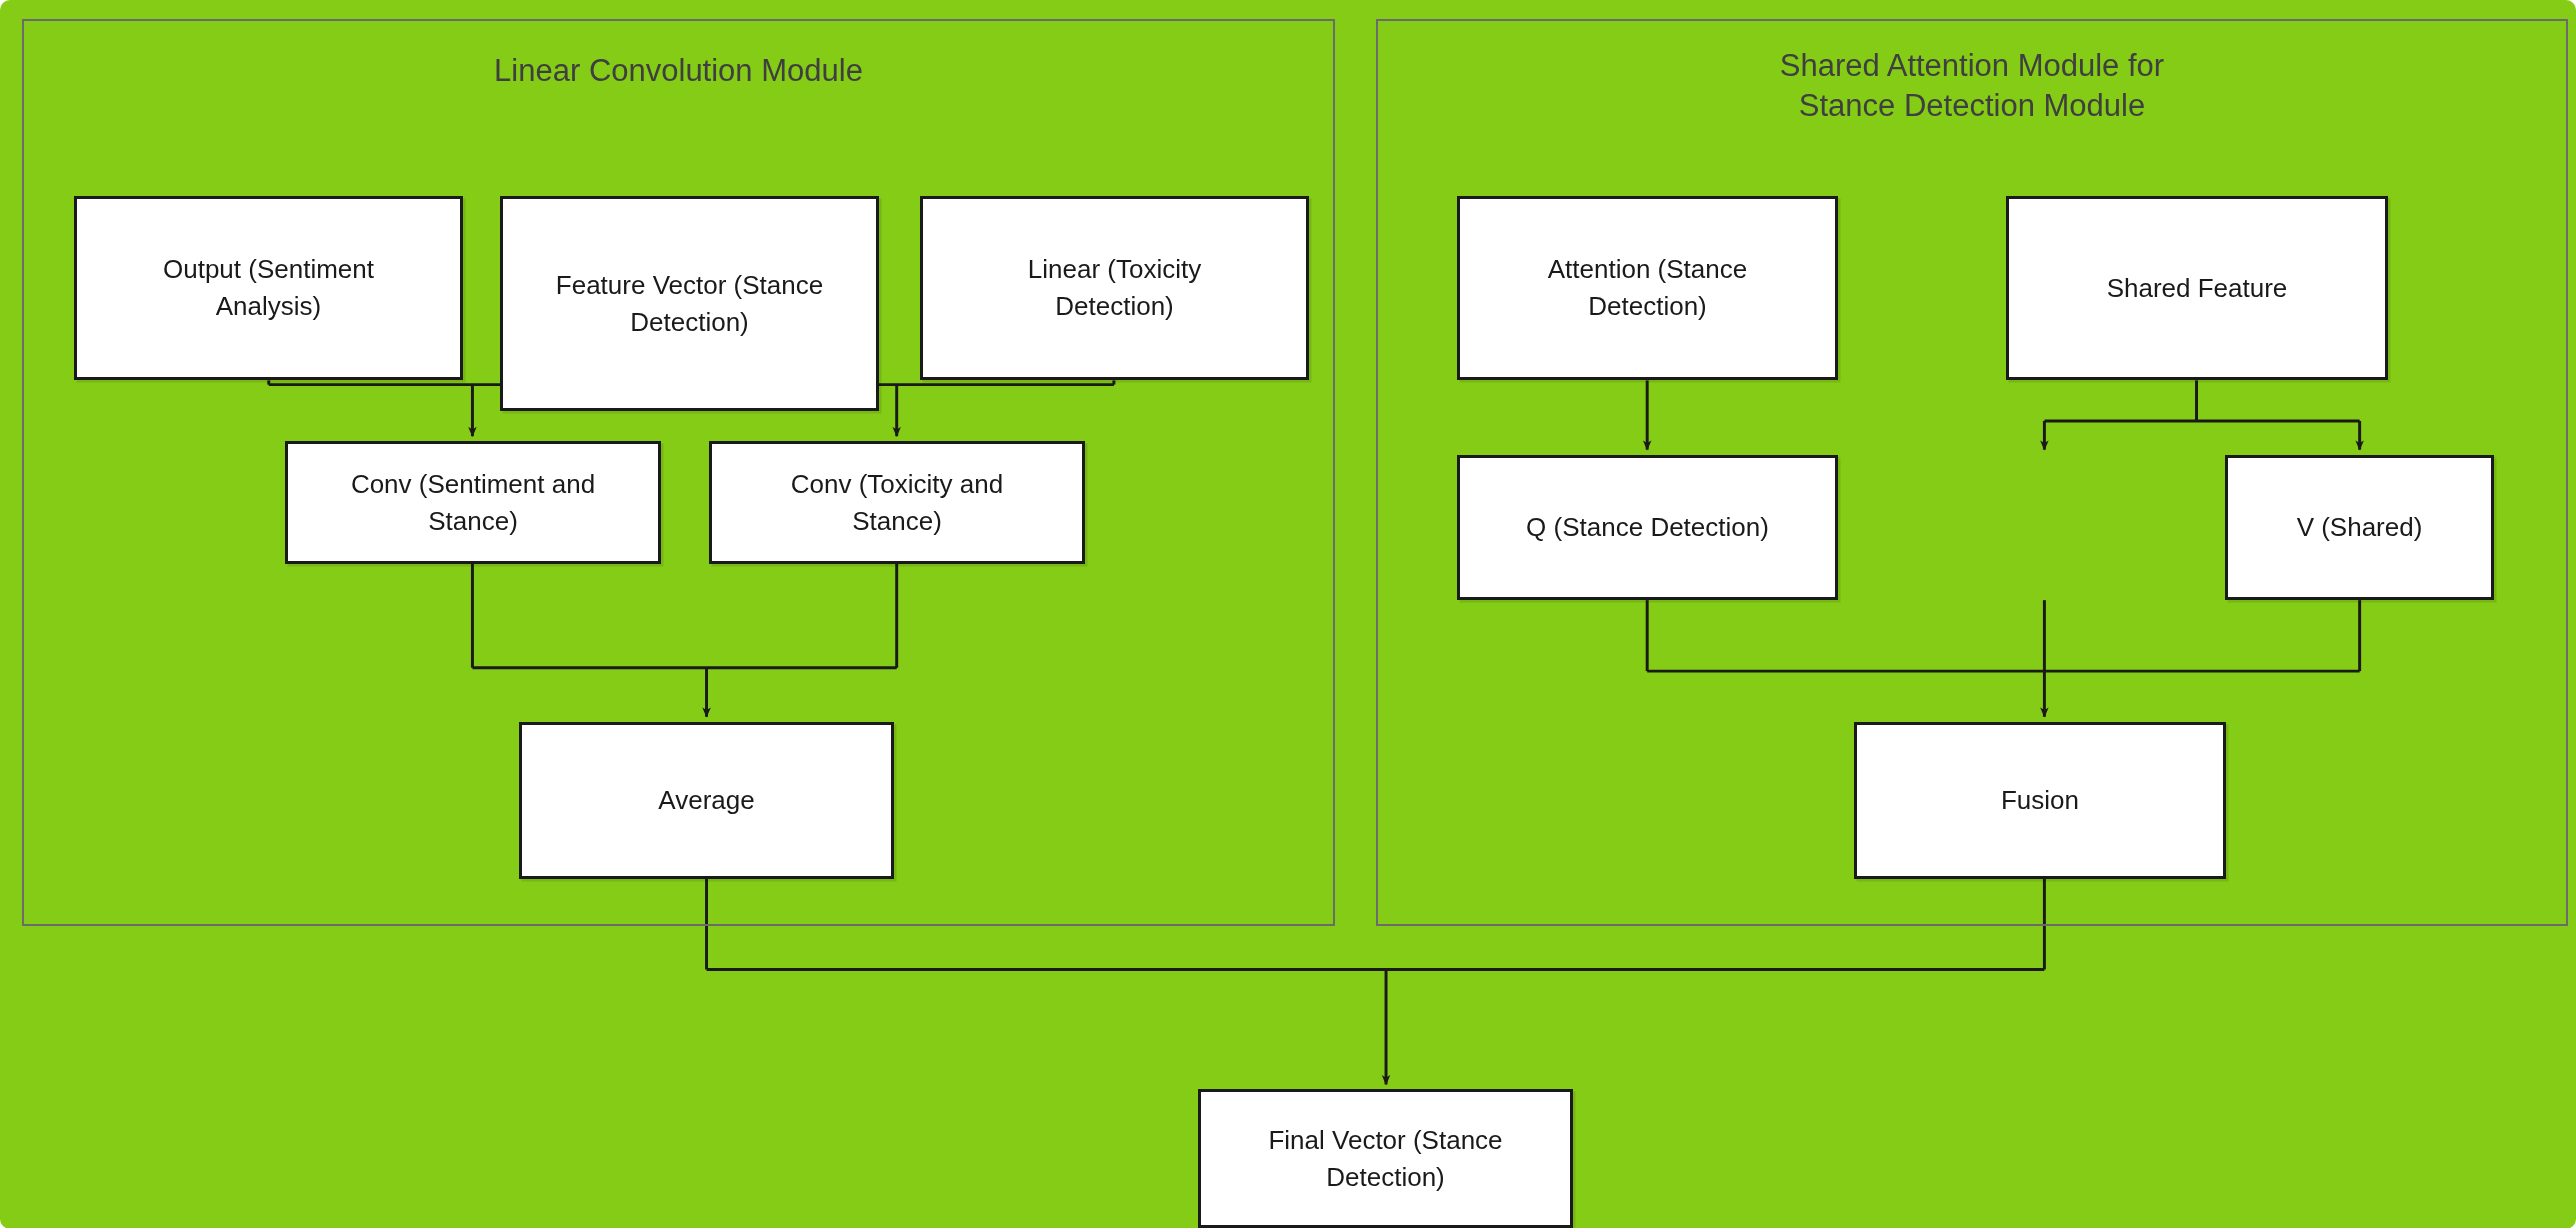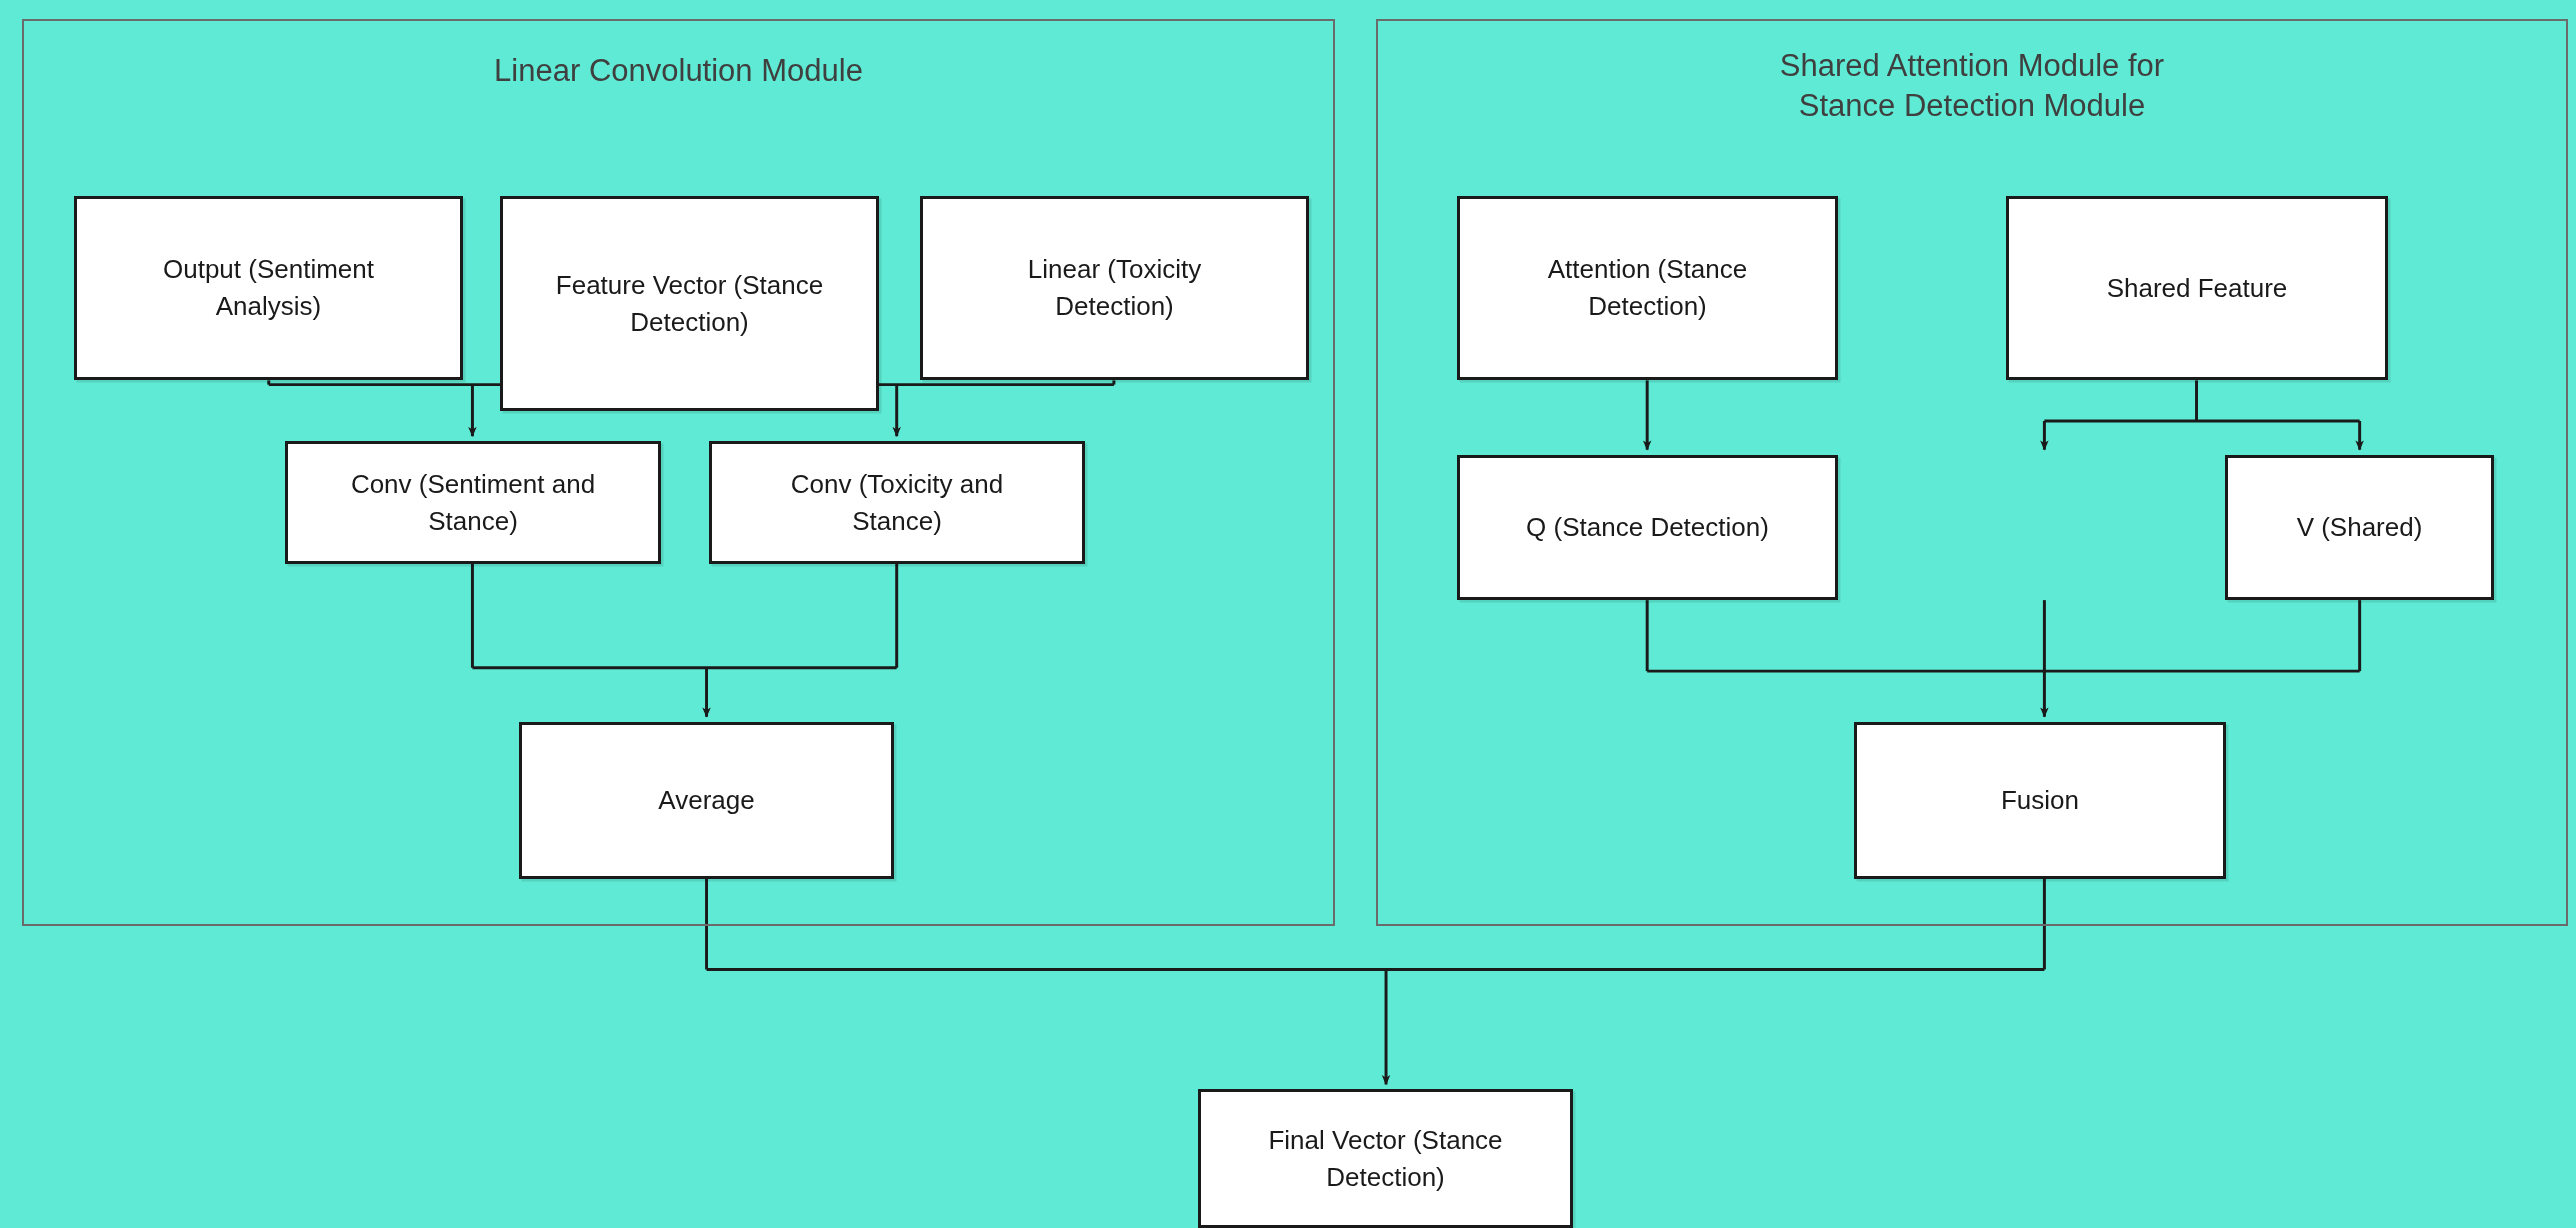--- a/index.html
+++ b/index.html
@@ -5,23 +5,24 @@
 <style>
   html, body {
     margin: 0;
     padding: 0;
     background: #ffffff;
   }
   #stage {
     position: relative;
     width: 2576px;
     height: 1229px;
-    background: #5eead4;
+    background: #84cc16;
     font-family: "Liberation Sans", sans-serif;
     overflow: hidden;
+    border-radius: 10px;
   }
   #wires {
     position: absolute;
     left: 0;
     top: 0;
     width: 2576px;
     height: 1229px;
     pointer-events: none;
   }
   .panel {

